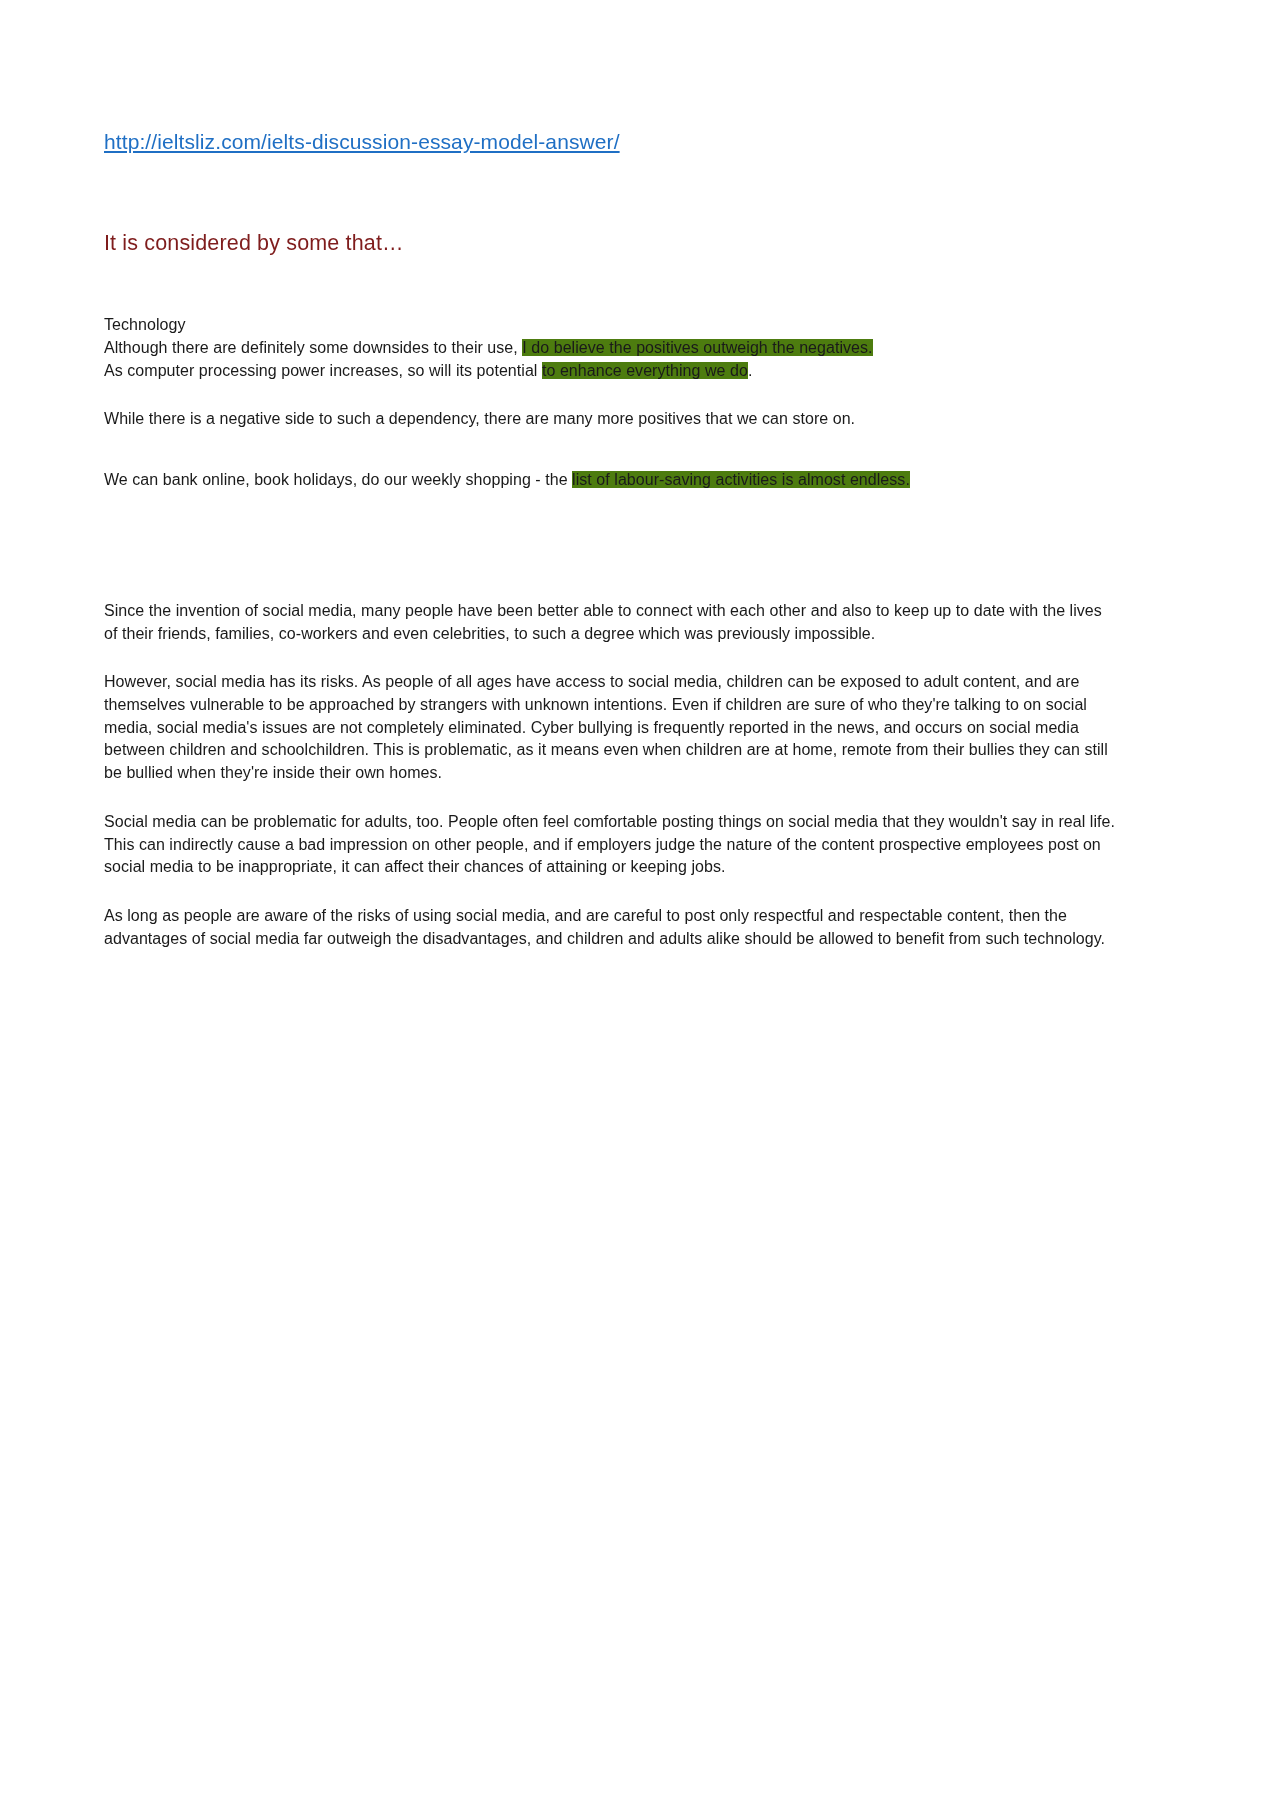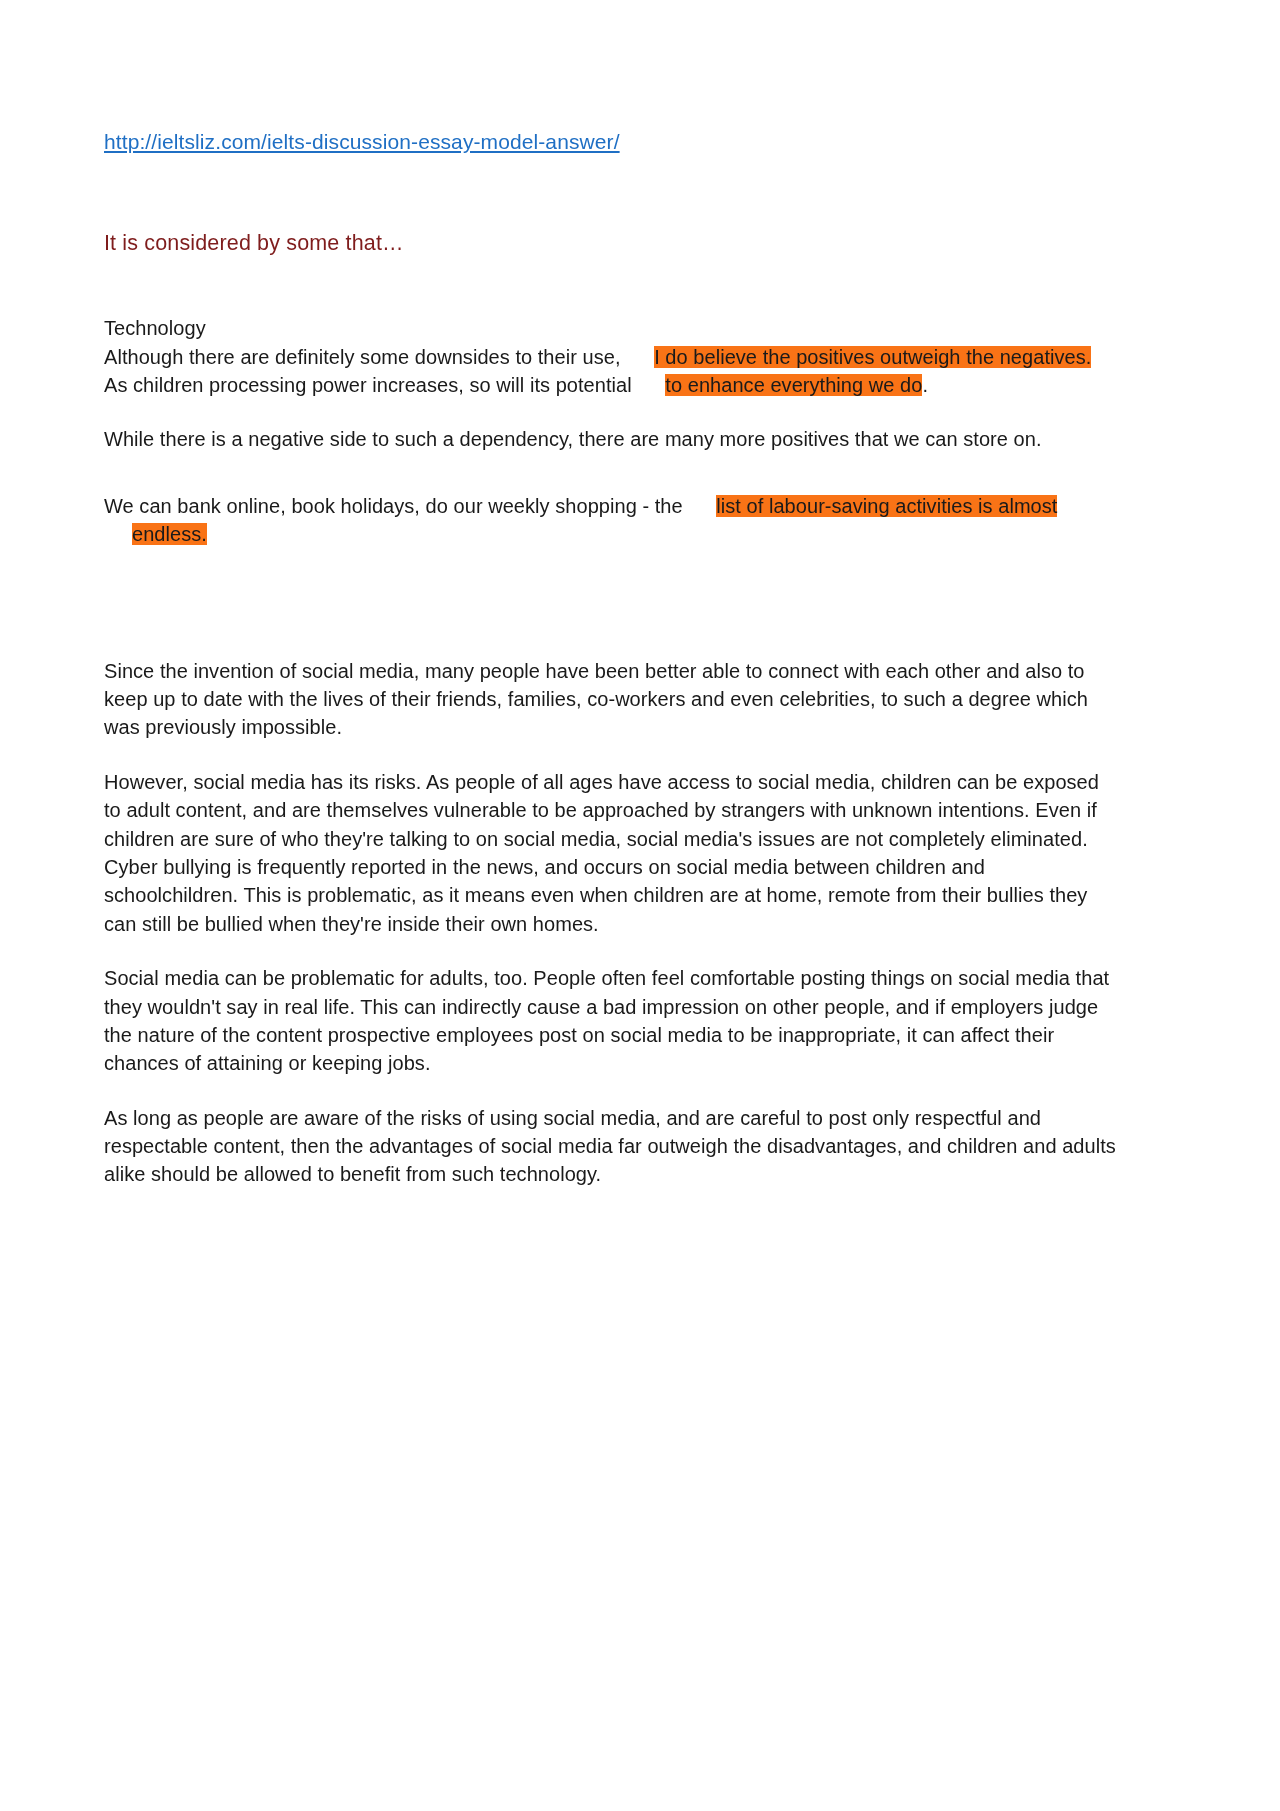--- a/index.html
+++ b/index.html
@@ -40,34 +40,33 @@
 
   h1.section-title {
     font-size: 21.5px;
     font-weight: 400;
     line-height: 1.3;
     margin: 0;
     color: #7f1d1d;
     letter-spacing: 0.15px;
   }
   p.body {
-    font-size: 20px;
+    font-size: 16px;
     line-height: 1.42;
     margin: 0;
     color: #1a1a1a;
     letter-spacing: 0.05px;
     max-width: 1066px;
   }
   p.body + p.body { margin-top: 0; }
   .para-gap { margin-top: 26px !important; }
   .hl {
-    background: #f97316;
+    background: #4d7c0f;
     color: #1a1a1a;
     box-decoration-break: clone;
-    margin-left: 28px;
     -webkit-box-decoration-break: clone;
   }
   .block-tech p.body { max-width: 1000px; }
   .block-social p.body { max-width: 1012px; }
   .block-stress p.body { max-width: 1005px; }
 </style>
 </head>
 <body>
 
 <div class="page">
@@ -81,21 +80,21 @@
   <h1 class="section-title">It is considered by some that…</h1>
 
   <div class="spacer-lg"></div>
 
   <div class="block-tech">
 
     <p class="body">Technology</p>
 
     <p class="body"><span>Although there are definitely some downsides to their use, </span><span class="hl">I do believe the positives outweigh the negatives.</span></p>
 
-    <p class="body"><span>As children processing power increases, so will its potential </span><span class="hl">to enhance everything we do</span><span>.</span></p>
+    <p class="body"><span>As computer processing power increases, so will its potential </span><span class="hl">to enhance everything we do</span><span>.</span></p>
 
 
     <p class="body para-gap">While there is a negative side to such a dependency, there are many more positives that we can store on.</p>
 
     <div class="spacer-md"></div>
 
     <p class="body"><span>We can bank online, book holidays, do our weekly shopping - the </span><span class="hl">list of labour-saving activities is almost endless.</span></p>
 
   </div>
 

